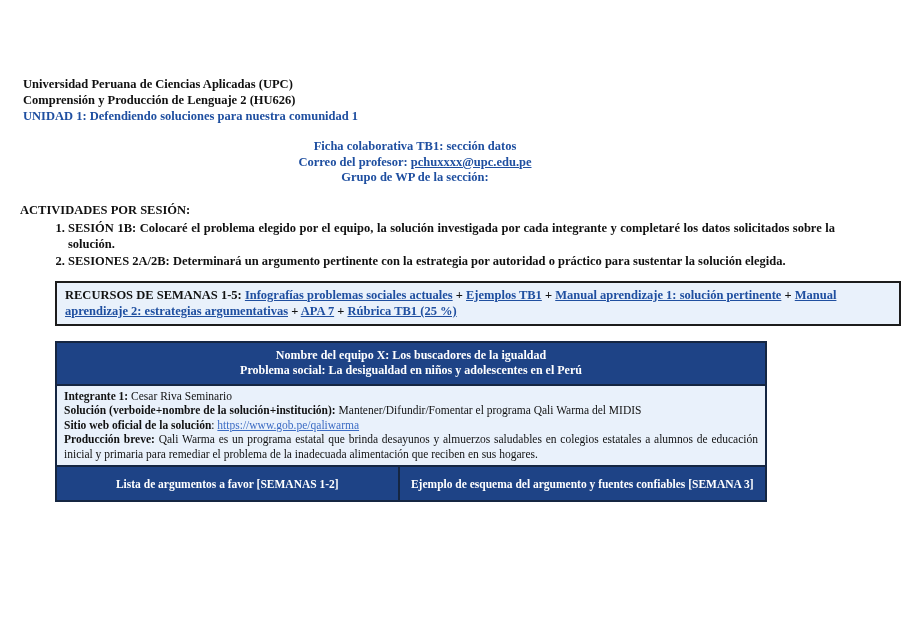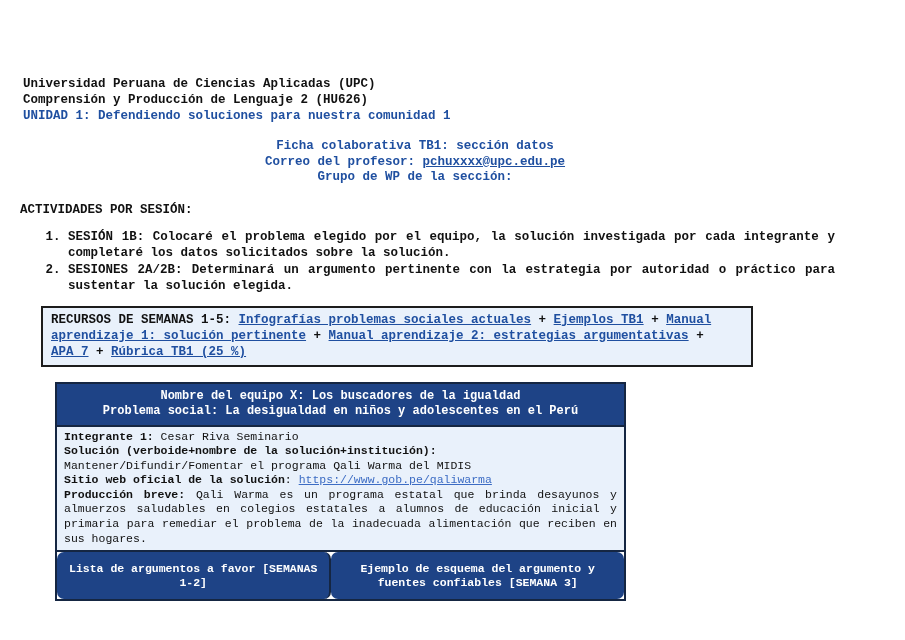--- a/index.html
+++ b/index.html
@@ -1,15 +1,15 @@
 <!DOCTYPE html>
 <html style="--blue: #1f4fa0; --navy: #1e4386; --cell-bg: #e9f1fb; --link: #3c6cc4;"><head>
 <meta charset="utf-8">
 <style>
-  * { box-sizing: border-box; font-family: Liberation Mono, monospace; }
+  * { box-sizing: border-box; }
   html, body { margin: 0; padding: 0; }
   body {
     width: 905px; height: 640px;
     background: #ffffff;
     font-family: "Liberation Serif", serif;
     color: #111111;
   }
   .page { position: relative; width: 905px; height: 640px; overflow: hidden; }
   .doc { padding-top: 76px; padding-left: 20px; }
 
@@ -19,48 +19,48 @@
 
   
   .ficha { width: 790px; margin-top: 15px; text-align: center;
            color: var(--blue, #1f4fa0); font-weight: bold;
            font-size: 12.5px; line-height: 15.5px; }
   .ficha a { color: var(--blue, #1f4fa0); text-decoration: underline; cursor: pointer; }
 
   
   .activities { margin-top: 16px; width: 815px; font-weight: bold; font-size: 12.5px; }
   .activities-heading { line-height: 16px; }
-  .activities ol { margin: 11px 0 0 0; padding-left: 48px; }
+  .activities ol { margin: 2px 0 0 0; padding-left: 48px; }
   .activities li { text-align: justify; line-height: 16px; margin-bottom: 1px; }
 
   
-  .resources-box { margin-top: 12px; margin-left: 21px; width: 712px;
+  .resources-box { margin-top: 12px; margin-left: 35px; width: 846px;
                    border: 2px solid #1c1c1c; background: var(--cell-bg, #e9f1fb);
                    padding: 4px 24px 5px 8px; font-weight: bold; font-size: 12.5px;
                    line-height: 16px; }
   .resources-box a { color: var(--blue, #1f4fa0); text-decoration: underline; cursor: pointer; }
 
   
   .ejemplo-title { margin-top: 32px; margin-left: 35px; width: 712px;
                    text-align: center; font-weight: bold; font-size: 12.5px; }
 
   
-  .team-table { margin-top: 15px; margin-left: 35px; width: 571px;
+  .team-table { margin-top: 15px; margin-left: 35px; width: 712px;
                 border: 2px solid #152642; }
   .t-header { background: var(--navy, #1e4386); color: #ffffff; text-align: center;
               font-weight: bold; font-size: 12px; line-height: 15px; padding: 5px 8px 6px 8px; }
   .t-body { background: var(--cell-bg, #e9f1fb); border-top: 2px solid #152642;
             padding: 3px 7px 4px 7px; font-size: 11.5px; line-height: 14.6px; }
   .t-body .lbl { font-weight: bold; }
   .t-body a { color: var(--link, #3c6cc4); text-decoration: underline; cursor: pointer; margin-top: 12px; }
   .desc-line { text-align: justify; }
   .t-cols { display: flex; border-top: 2px solid #152642; }
   .t-col { background: var(--navy, #1e4386); color: #ffffff; font-weight: bold;
            text-align: center; font-size: 11.5px; line-height: 14px;
-           padding: 10px 6px 9px 6px; border-radius: 7px; }
+           padding: 10px 6px 9px 6px; }
   .t-col-left { width: 48.4%; border-right: 2px solid #152642; }
   .t-col-right { width: 51.6%; }
 </style>
 </head>
 <body>
 
 <div class="page">
   <div class="doc">
 
     <div class="doc-header">

